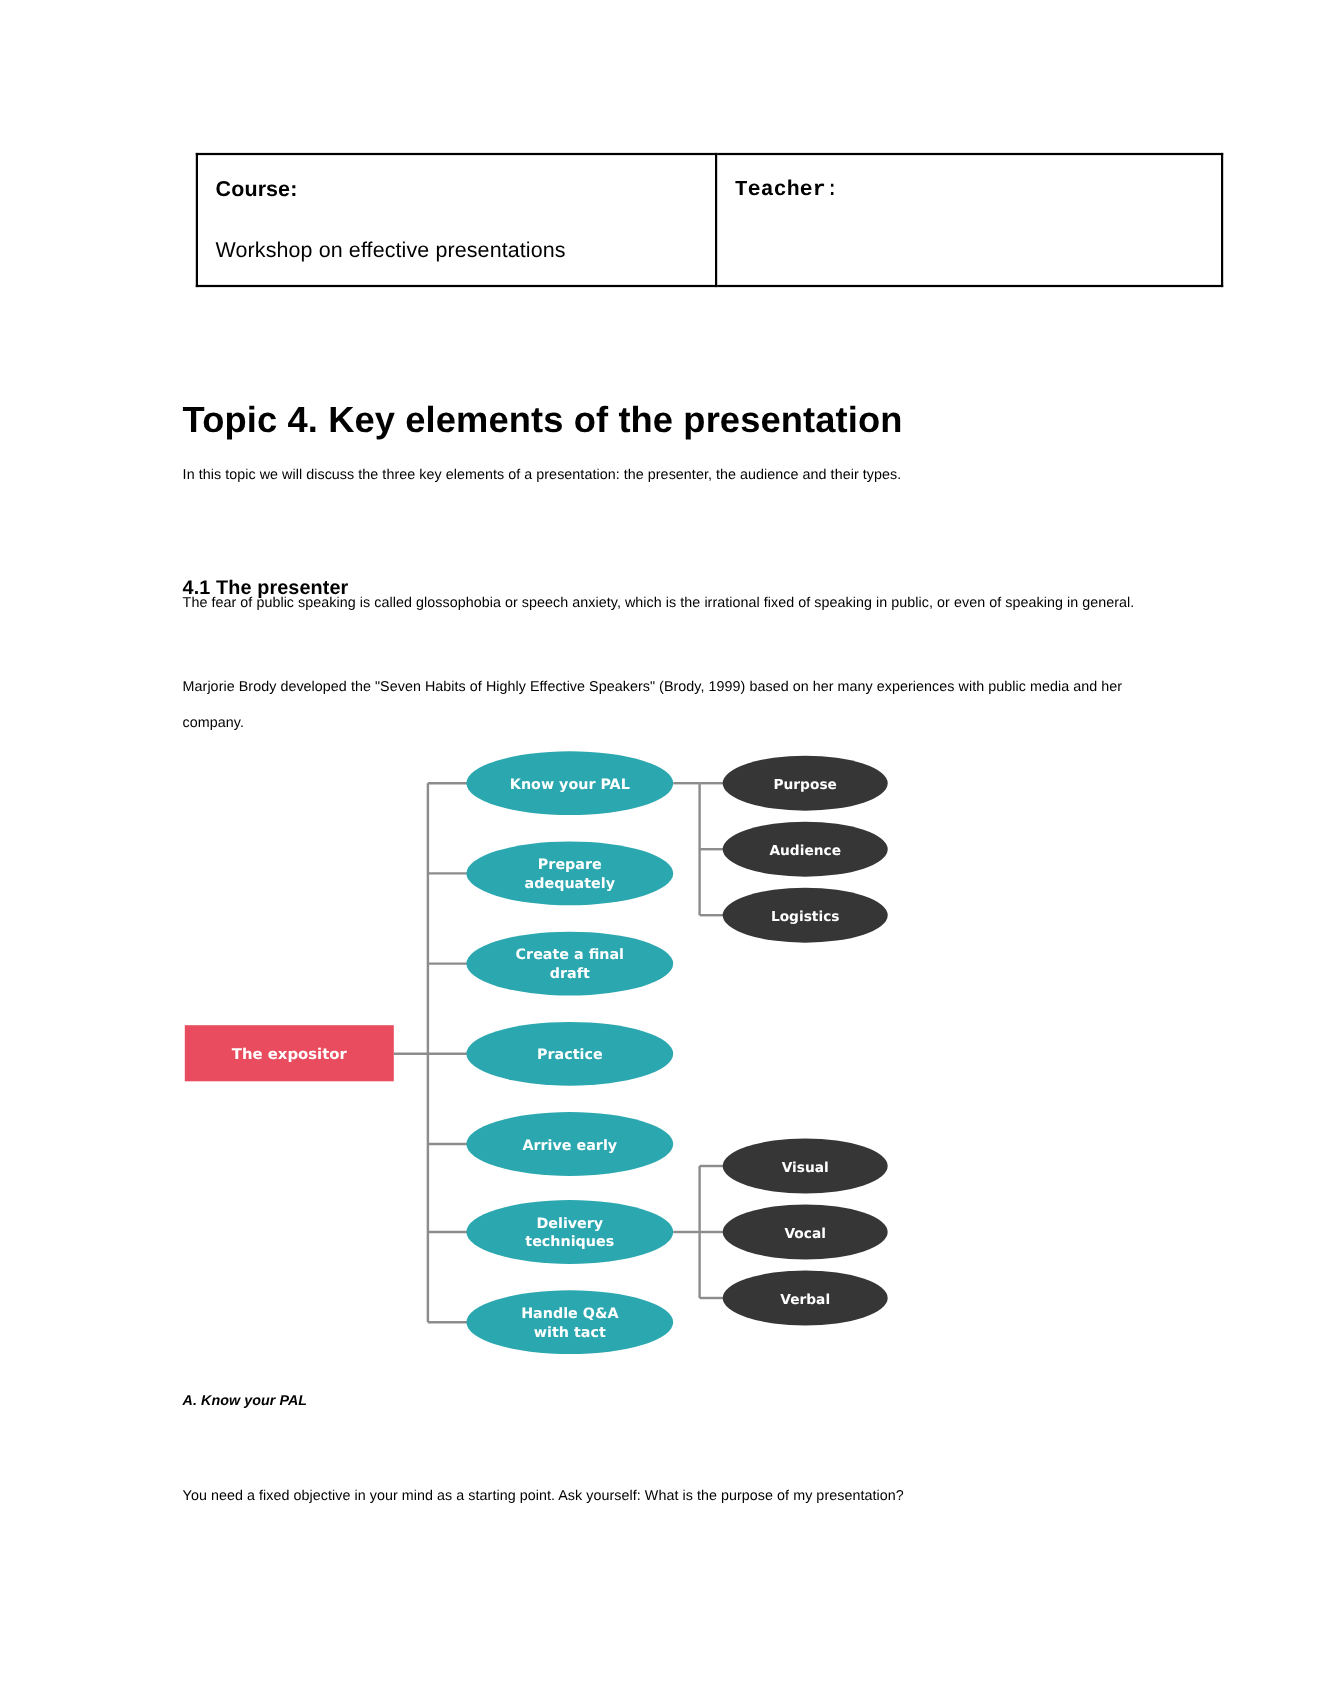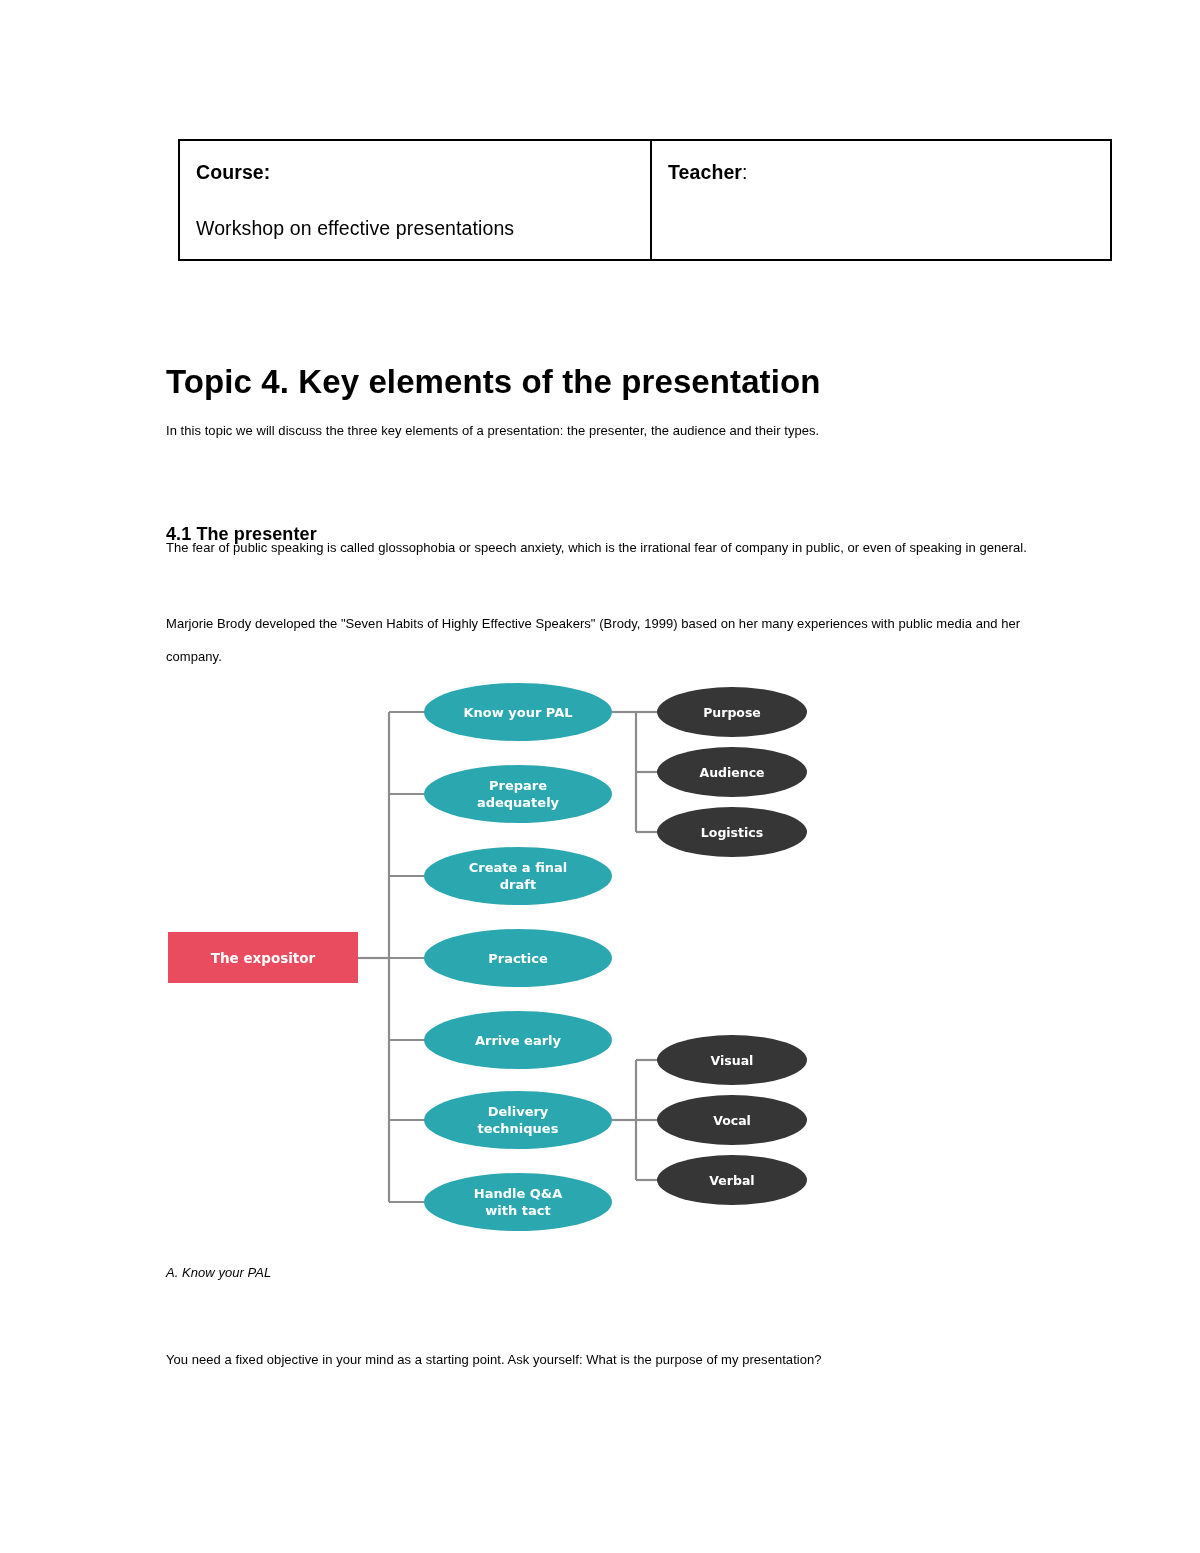--- a/index.html
+++ b/index.html
@@ -36,21 +36,21 @@
   }
   .info-table td {
     border: 2.5px solid #000000;
     padding: 14px 14px 14px 16px;
     vertical-align: top;
     font-size: 19.5px;
     line-height: 1.75;
     letter-spacing: 0.1px;
   }
   .info-table td.left  { width: 440px; }
-  .info-table td.right { width: 428px; }
+  .info-table td.right { width: 428px; font-family: Liberation Mono, monospace; }
   .row1 td { height: 82px; }
   .row2 td { height: 30px; }
   .lbl-bold { font-weight: bold; }
   .cell-line { display: block; }
   .cell-line.second { margin-top: 22px; }
 
   
   .h1 {
     position: absolute;
     left: 166px;
@@ -74,21 +74,21 @@
     width: 880px;
     font-size: 18px;
     font-weight: bold;
     letter-spacing: 0.1px;
     margin-top: 41px;
   }
   .p-intro  { top: 414px; }
   .s-4-1    { top: 483px; }
   .p-fear   { top: 531px; }
   .p-brody  { top: 607px; }
-  .p-know   { top: 1256px; font-style: italic; }
+  .p-know   { top: 1256px; font-style: italic; font-weight: bold; }
   .p-thatis { top: 1300px; }
   .p-need   { top: 1343px; }
 
   
   .diagram {
     position: absolute;
     left: 160px;
     top: 670px;
     width: 700px;
     height: 570px;
@@ -115,21 +115,21 @@
       <td class="right">
         <span class="lbl-bold">Teacher</span><span>:</span>
       </td>
     </tr>
   </tbody>
     </table>
 
   <div class="h1">Topic 4. Key elements of the presentation</div>
   <div class="para p-intro">In this topic we will discuss the three key elements of a presentation: the presenter, the audience and their types.</div>
   <div class="h2 s-4-1">4.1 The presenter</div>
-  <div class="para p-fear">The fear of public speaking is called glossophobia or speech anxiety, which is the irrational fear of company in public, or even of speaking in general.</div>
+  <div class="para p-fear">The fear of public speaking is called glossophobia or speech anxiety, which is the irrational fixed of speaking in public, or even of speaking in general.</div>
   <div class="para p-brody">Marjorie Brody developed the "Seven Habits of Highly Effective Speakers" (Brody, 1999) based on her many experiences with public media and her company.</div>
 
   <div class="diagram">
     <svg width="700" height="570" viewBox="0 0 700 570" xmlns="http://www.w3.org/2000/svg">
 
       <g stroke="#8C8C8C" stroke-width="2.2" fill="none">
 
         <line x1="198" y1="288" x2="229" y2="288"></line>
 
         <line x1="229" y1="42" x2="229" y2="532"></line>

